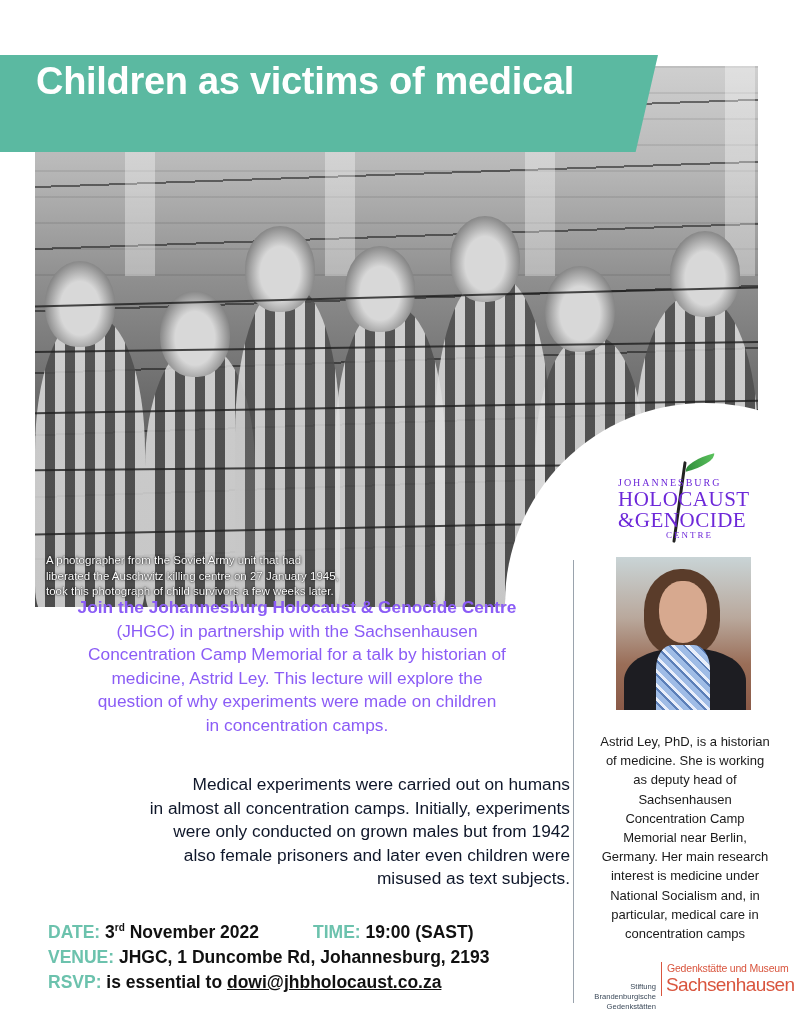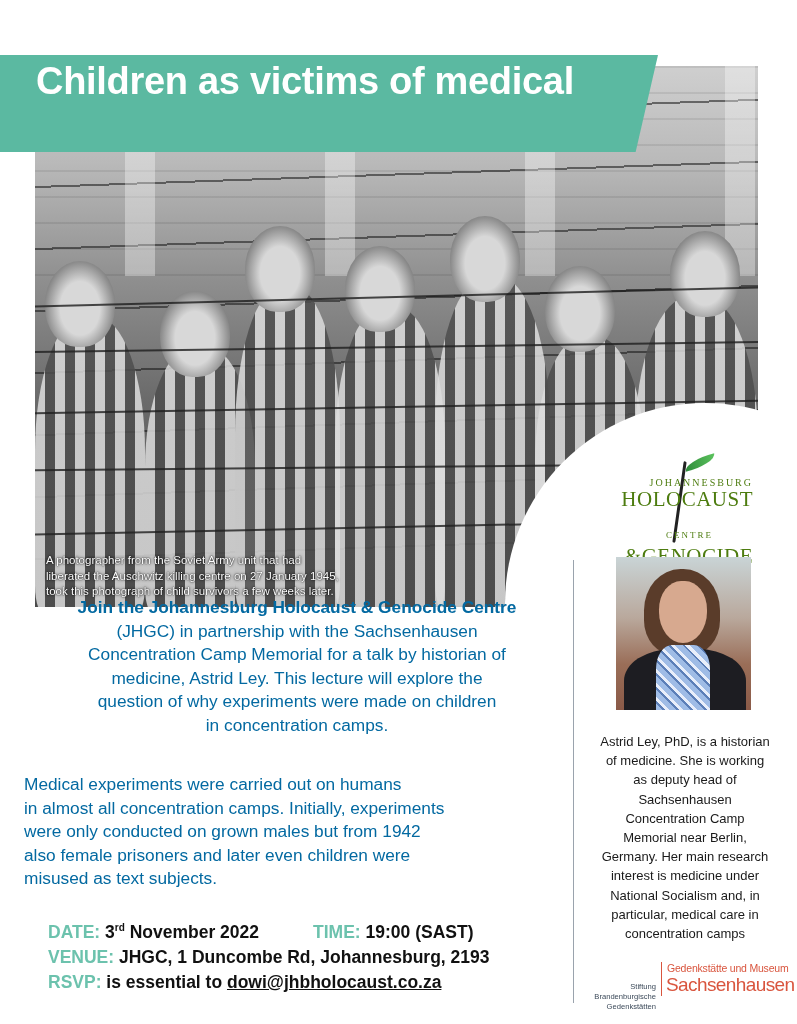--- a/index.html
+++ b/index.html
@@ -54,25 +54,25 @@
   }
   .banner-title {
     position: absolute; left: 36px; top: 60px; width: 620px;
     color: #ffffff; font-weight: bold; font-size: 38px; line-height: 43px;
     letter-spacing: -0.3px;
   }
 
   
   .logo {
     position: absolute; left: 618px; top: 455px; width: 135px; height: 90px;
-    text-align: right; font-family: "Liberation Serif", "DejaVu Serif", serif; color: #4d7c0f;
+    text-align: left; font-family: "Liberation Serif", "DejaVu Serif", serif; color: #6d28d9;
   }
   .logo .l1 { position: absolute; left: 0; top: 22px; width: 100%; font-size: 10px; letter-spacing: 2px; }
   .logo .l2 { position: absolute; left: 0; top: 33px; width: 100%; font-size: 21px; line-height: 22px; letter-spacing: .5px; }
-  .logo .l3 { position: absolute; left: 0; top: 54px; width: 100%; font-size: 21px; line-height: 22px; letter-spacing: .5px; margin-top: 36px; }
+  .logo .l3 { position: absolute; left: 0; top: 54px; width: 100%; font-size: 21px; line-height: 22px; letter-spacing: .5px; }
   .logo .l4 { position: absolute; left: 48px; top: 75px; font-size: 9px; letter-spacing: 2px; }
   .logo .stem {
     position: absolute; left: 60px; top: 6px; width: 3px; height: 82px; background: #222;
     transform: rotate(8deg); border-radius: 2px;
   }
   .logo .leaf {
     position: absolute; left: 66px; top: 2px; width: 32px; height: 11px;
     background: linear-gradient(90deg, #2e8b3a, #5cc35e); border-radius: 100% 0 100% 0;
     transform: rotate(-14deg);
   }
@@ -101,26 +101,26 @@
   .sachs { position: absolute; left: 592px; top: 958px; height: 42px; width: 200px; }
   .sachs .left { position: absolute; left: 0; top: 4px; width: 64px; text-align: right;
     font-size: 7.6px; line-height: 10px; color: #3c4a5a; font-family: "Liberation Sans Narrow","Liberation Sans", sans-serif; margin-top: 20px; }
   .sachs .bar { position: absolute; left: 69px; top: 4px; width: 1px; height: 34px; background: #d9553e; }
   .sachs .r1 { position: absolute; left: 75px; top: 4px; font-size: 10.5px; color: #d9553e; white-space: nowrap; letter-spacing: -0.2px; }
   .sachs .r2 { position: absolute; left: 74px; top: 16px; font-size: 19px; color: #d9553e; white-space: nowrap; letter-spacing: -0.6px; }
 
   
   .intro {
     position: absolute; left: 32px; top: 596px; width: 530px; text-align: center;
-    font-size: 17.3px; line-height: 23.6px; color: #0369a1;
+    font-size: 17.3px; line-height: 23.6px; color: #8b5cf6;
   }
   .intro b { font-weight: bold; }
   .para2 {
-    position: absolute; left: 24px; top: 773px; width: 530px; text-align: left;
-    font-size: 17.3px; line-height: 23.6px; color: #0369a1;
+    position: absolute; left: 40px; top: 773px; width: 530px; text-align: right;
+    font-size: 17.3px; line-height: 23.6px; color: #0f172a;
   }
 
   .details {
     position: absolute; left: 48px; top: 920px; width: 520px;
     font-weight: bold; font-size: 17.5px; line-height: 25px; color: #111; white-space: nowrap;
   }
   .details .lbl { color: #6cc2ad; }
   .details sup { font-size: 10px; vertical-align: 7px; line-height: 0; }
   .details .time { position: absolute; left: 265px; top: 0; }
   .details a { color: #111; text-decoration: underline; }

